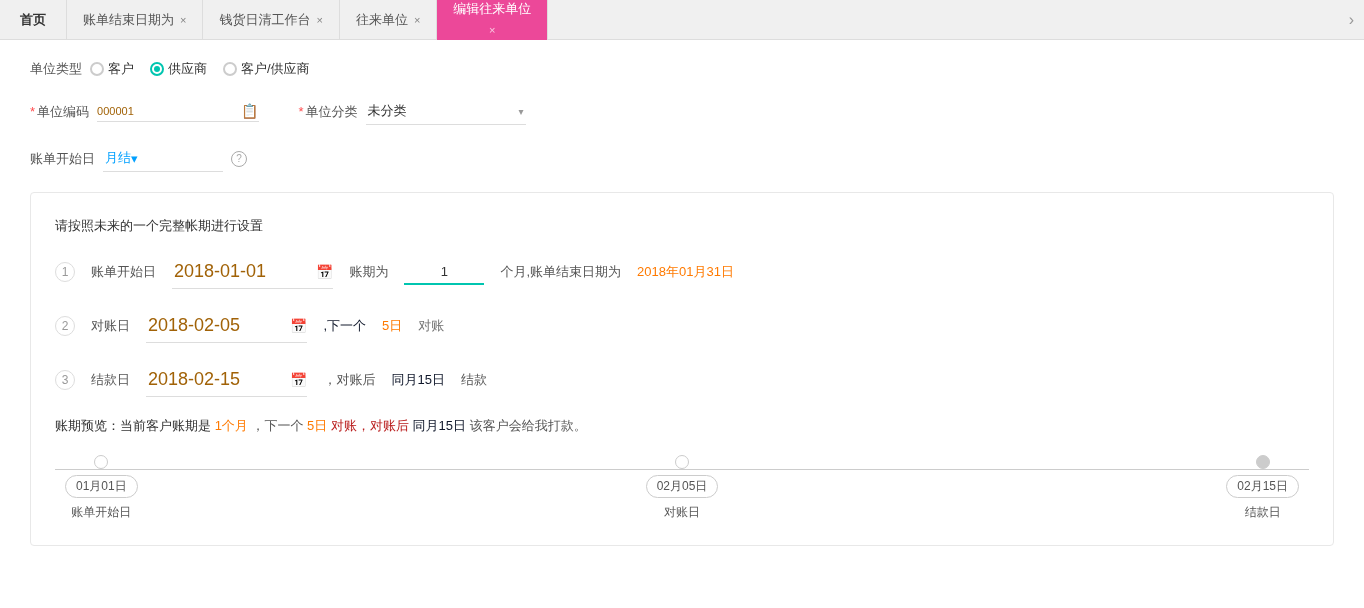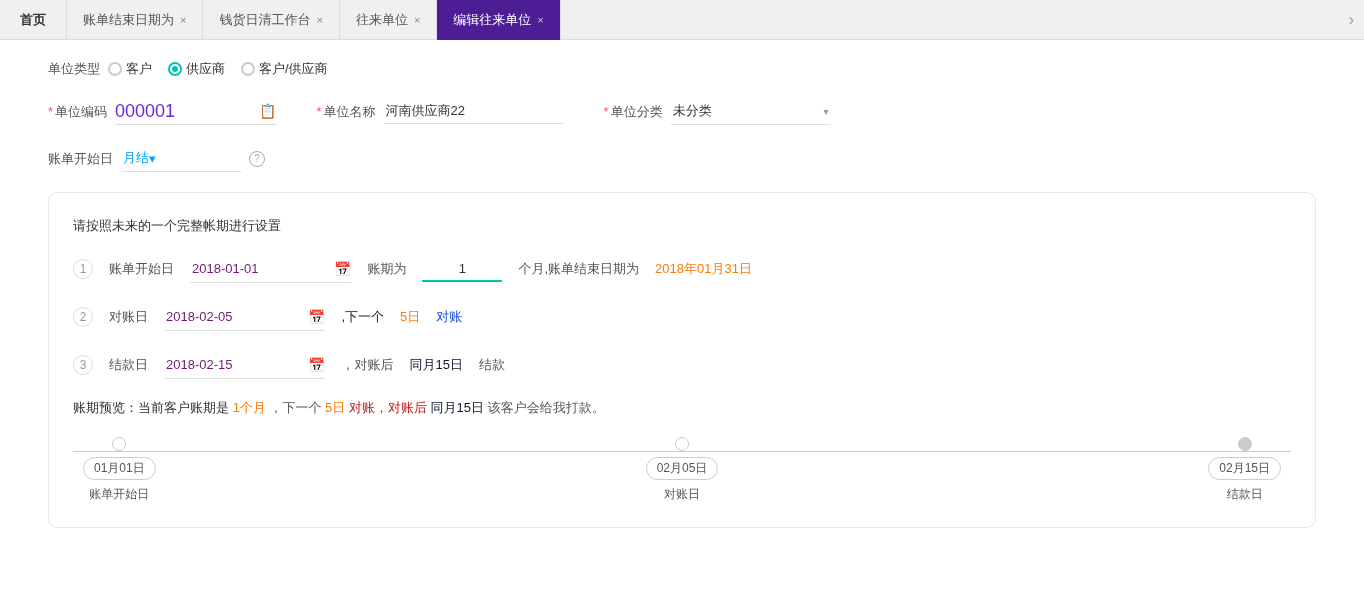--- a/index.html
+++ b/index.html
@@ -25,43 +25,44 @@
       border-right: 1px solid #ddd;
       white-space: nowrap;
       gap: 6px;
     }
     .tab-item:first-child {
       padding: 0 20px;
       font-weight: bold;
       color: #333;
     }
     .tab-item.active {
-      background: #4c1d95;
+      background: #ec4899;
       color: #fff;
+      flex-direction: column;
     }
     .tab-item .close-icon {
       font-size: 11px;
       opacity: 0.7;
       cursor: pointer;
     }
     .tab-item.active .close-icon {
       color: #fff;
     }
     .tab-bar-arrow {
       margin-left: auto;
       padding: 0 10px;
       font-size: 16px;
       color: #999;
       cursor: pointer;
     }
 
     
     .main-content {
       background: #fff;
-      padding: 20px 48px;
+      padding: 20px 30px;
       min-height: calc(608px - 40px);
     }
 
     
     .form-row {
       display: flex;
       align-items: center;
       margin-bottom: 20px;
       gap: 40px;
     }
@@ -123,22 +124,22 @@
     .input-with-icon {
       display: flex;
       align-items: center;
       border-bottom: 1px solid #ddd;
       padding: 2px 0;
       gap: 4px;
     }
     .input-with-icon input {
       border: none;
       outline: none;
-      font-size: 13px;
-      color: #701a75;
+      font-size: 18px;
+      color: #a16207;
       width: 140px;
       background: transparent;
     }
     .calendar-icon {
       color: #00c5b0;
       font-size: 14px;
       cursor: pointer;
     }
 
     .select-field {
@@ -164,21 +165,21 @@
       border-bottom: 1px solid #ddd;
       padding: 4px 2px;
       gap: 16px;
       cursor: pointer;
       min-width: 80px;
     }
 
     
     .card {
       border: 1px solid #e8e8e8;
-      border-radius: 9px;
+      border-radius: 4px;
       padding: 24px;
       margin-bottom: 20px;
     }
     .card-title {
       font-size: 13px;
       color: #333;
       margin-bottom: 20px;
     }
 
     .period-row {
@@ -353,29 +354,23 @@
       </div>
     </div>
   </div>
 
   <div class="form-row">
     <div class="form-field">
       <span class="form-label">
         <span class="required-star">*</span><span>单位编码</span>
       </span>
       <div class="input-with-icon">
-        <input type="text" class="" value="000001" style="border: none; outline: none; font-size: 18px; width: 140px; background: transparent; color: #6d28d9;">
+        <input type="text" class="" value="000001" style="border: none; outline: none; font-size: 11px; width: 140px; background: transparent; color: #a16207;">
         <span class="calendar-icon">📋</span>
       </div>
-    </div>
-    <div class="form-field">
-      <span class="form-label">
-        <span class="required-star">*</span><span>单位名称</span>
-      </span>
-      <input type="text" class="text-input" value="河南供应商22" style="width: 180px;">
     </div>
     <div class="form-field">
       <span class="form-label">
         <span class="required-star">*</span><span>单位分类</span>
       </span>
       <div class="dropdown-field" style="min-width:160px;">
         <span style="flex:1;">未分类</span>
         <span class="select-arrow">▾</span>
       </div>
     </div>
@@ -410,21 +405,21 @@
 
     <div class="period-row">
       <div class="period-num">2</div>
       <span class="period-label">对账日</span>
       <div class="input-with-icon">
         <input type="text" class="period-input" value="2018-02-05" style="">
         <span class="calendar-icon">📅</span>
       </div>
       <span style="color:#0f172a;">,下一个</span>
       <span class="orange-text">5日</span>
-      <span style="color:#1d4ed8;">对账</span>
+      <span style="color:#737373;">对账</span>
     </div>
 
     <div class="period-row">
       <div class="period-num">3</div>
       <span class="period-label">结款日</span>
       <div class="input-with-icon">
         <input type="text" class="period-input" value="2018-02-15" style="">
         <span class="calendar-icon">📅</span>
       </div>
       <span style="color:#555;">，对账后</span>

